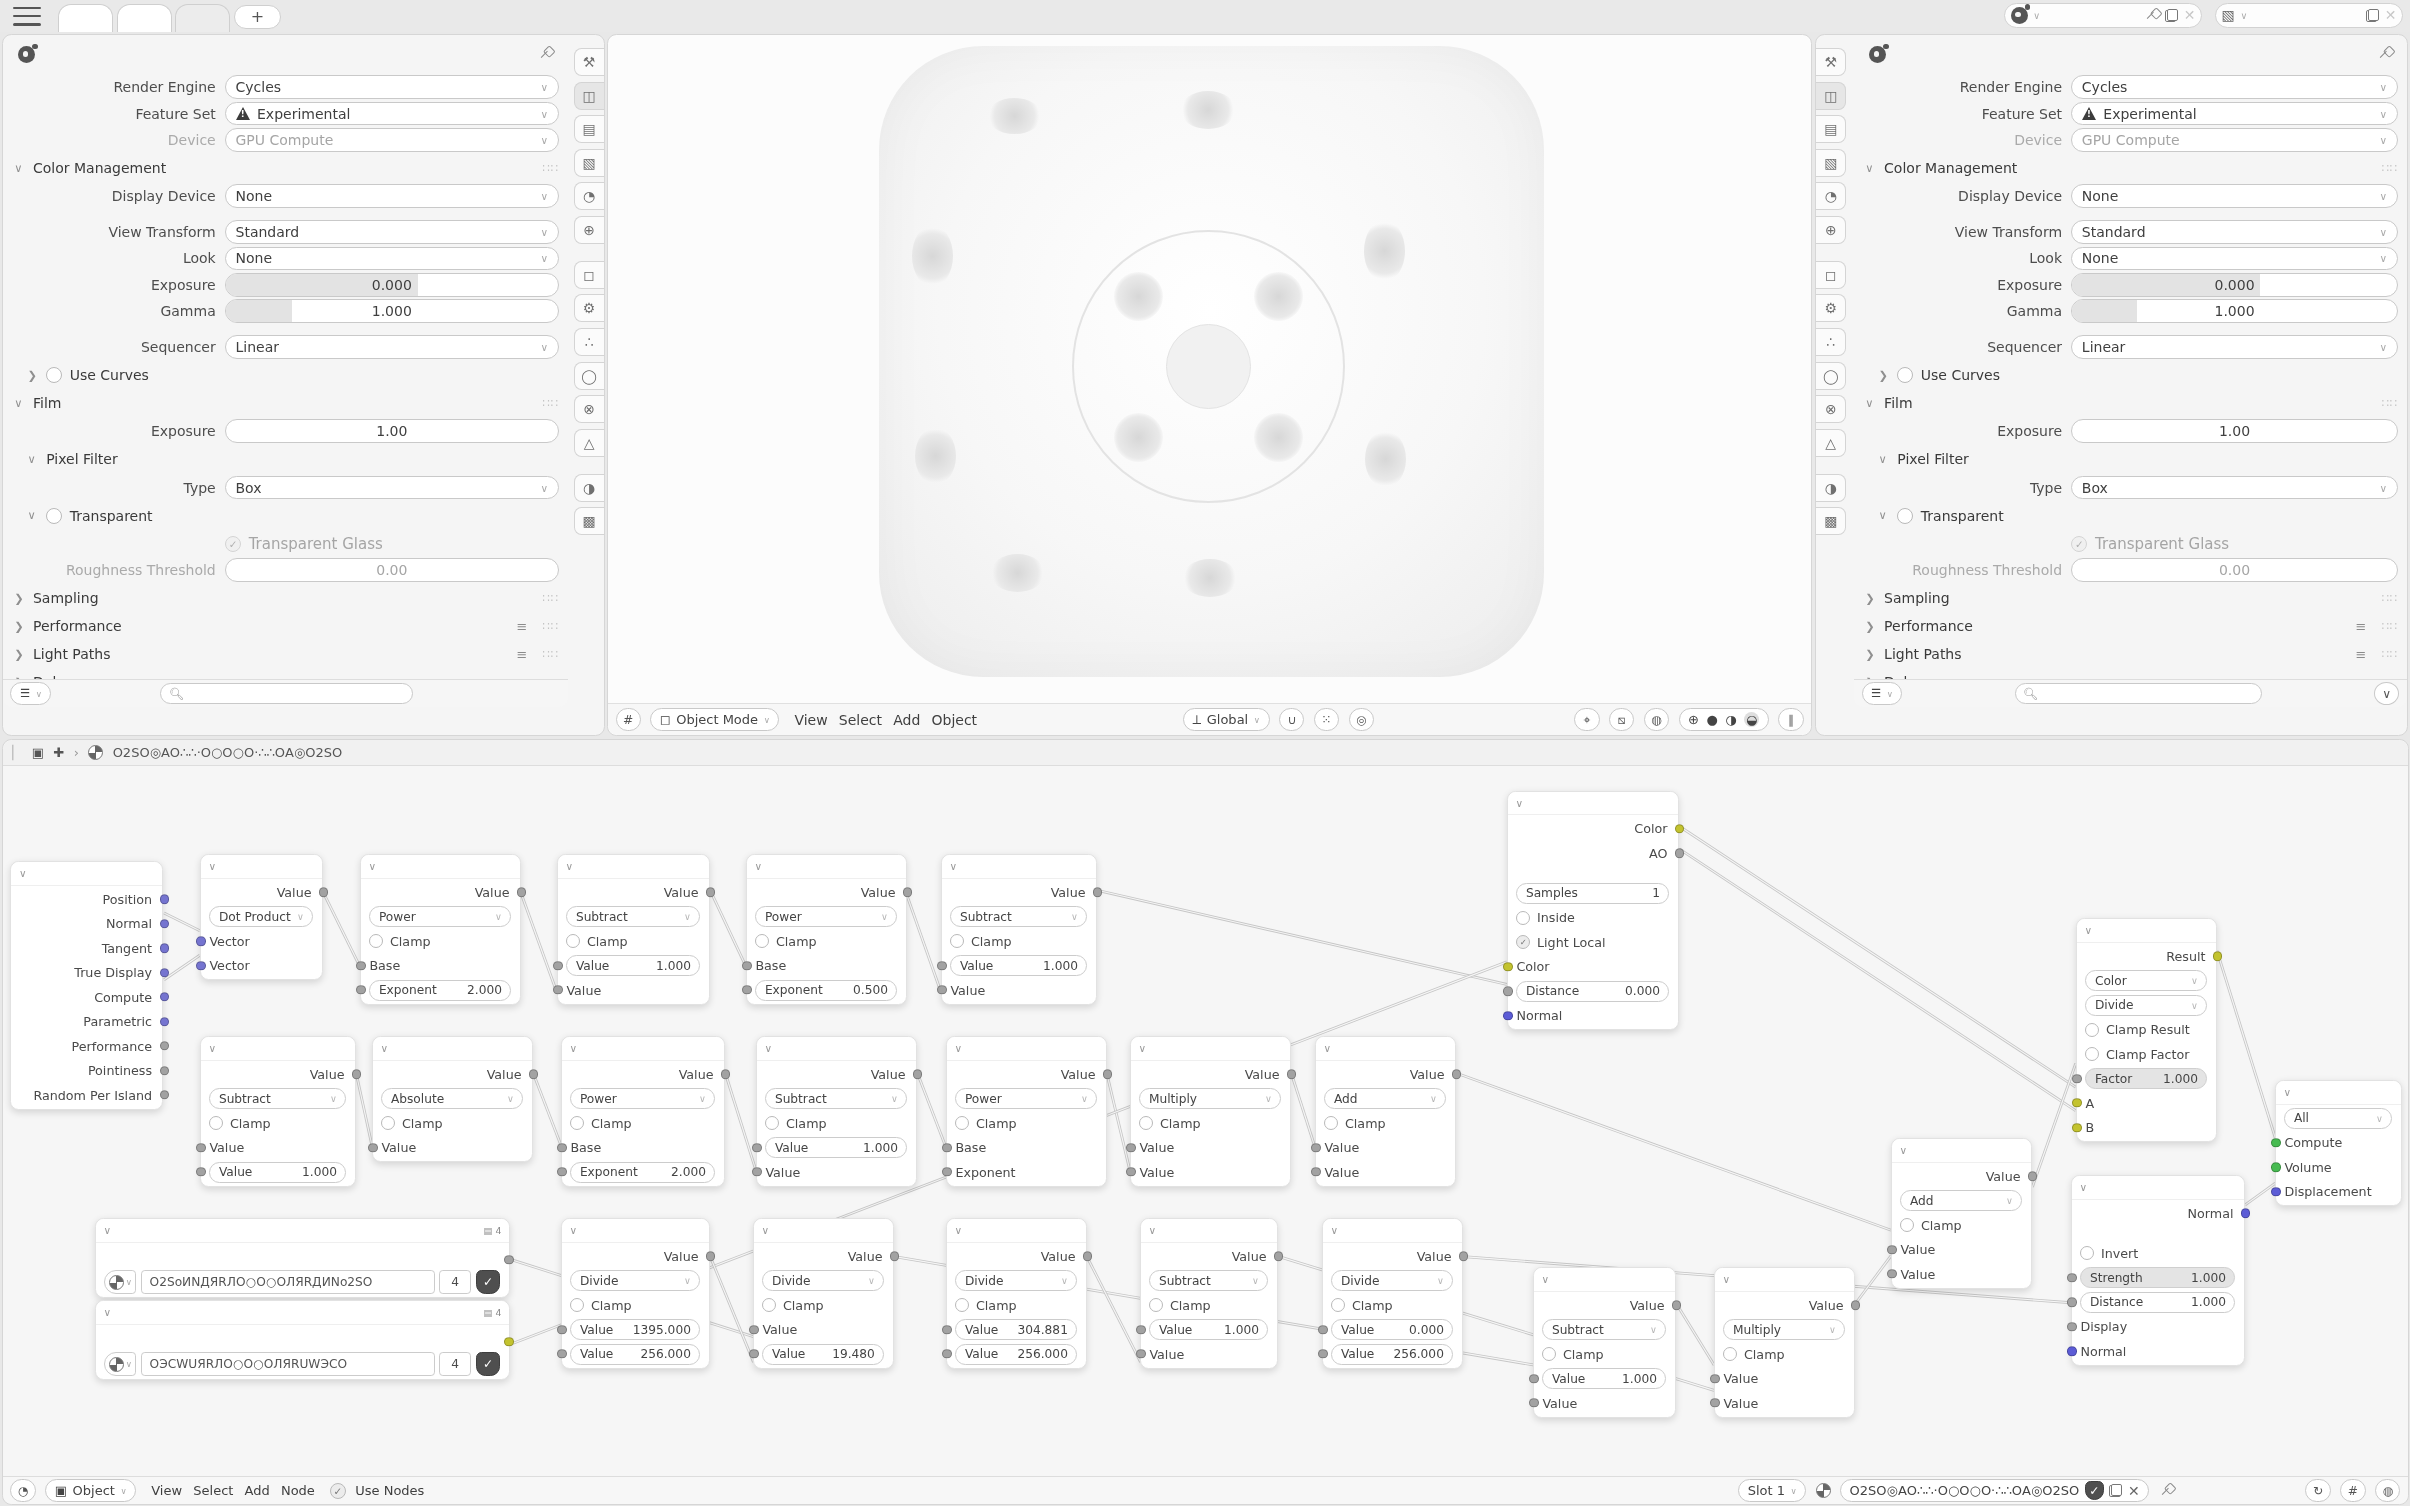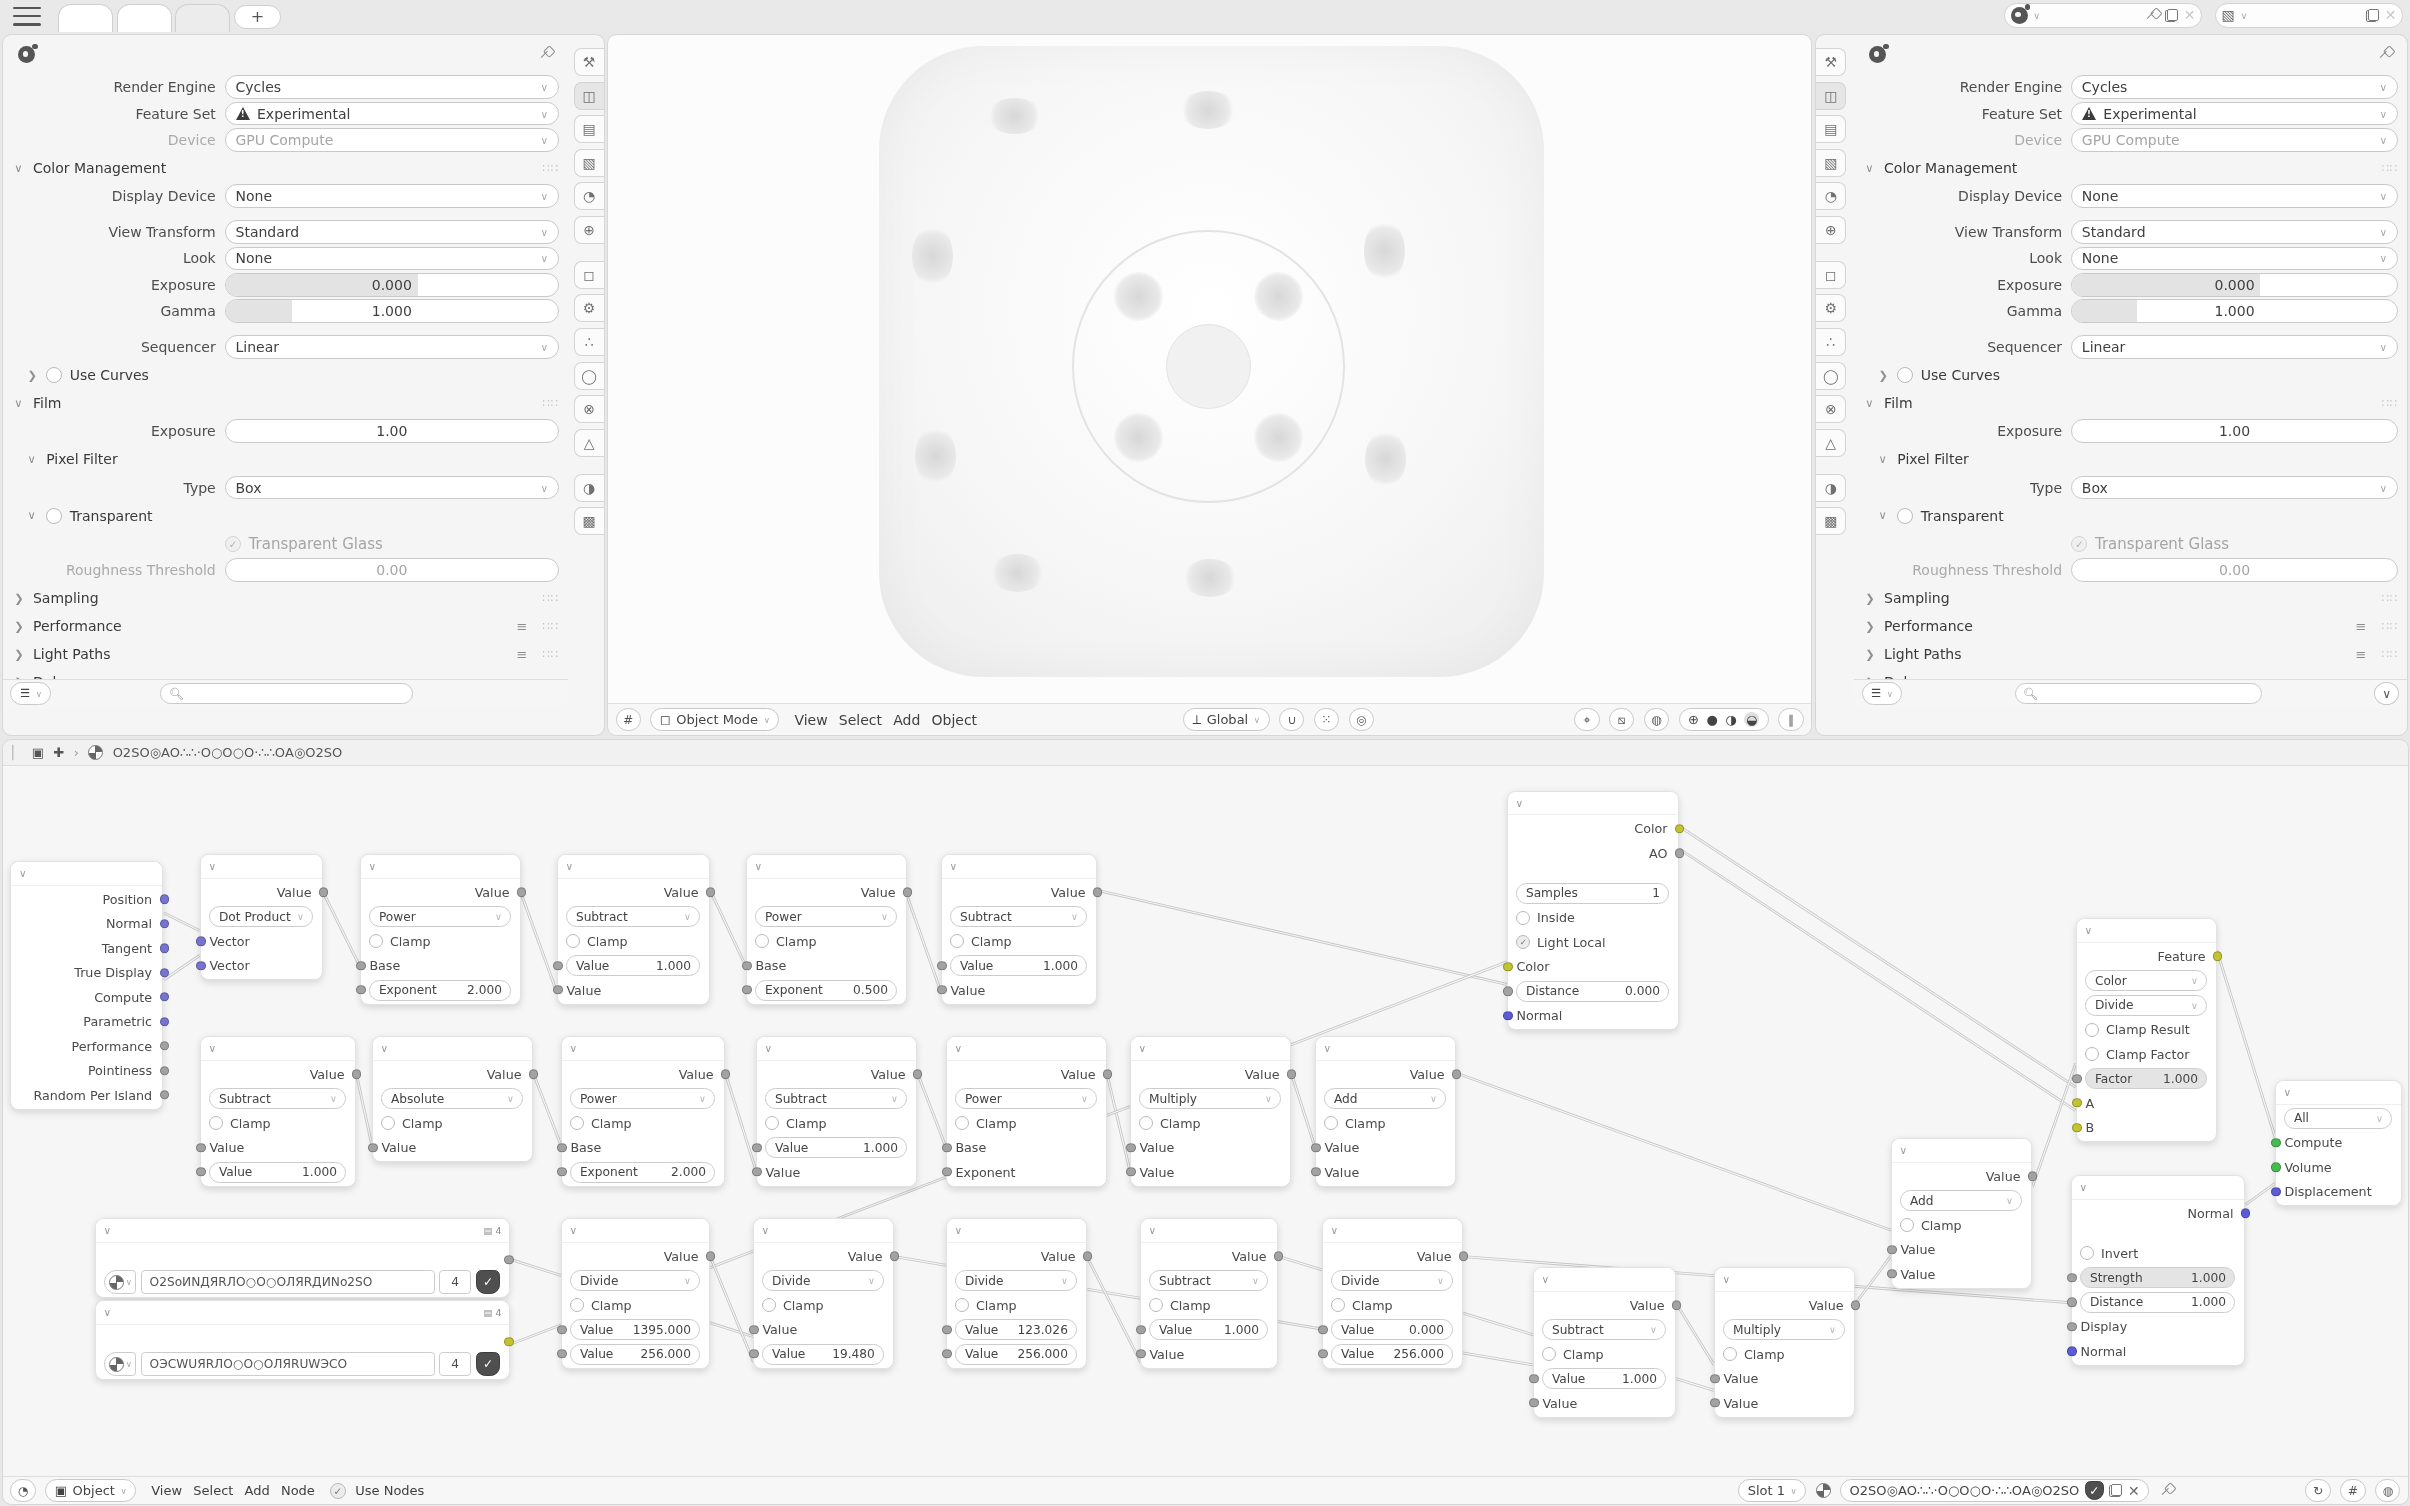--- a/index.html
+++ b/index.html
@@ -1138,21 +1138,21 @@
             </div>
           </div>
           <div class="nrow">
             <span class="ckc"></span>
             <span>Clamp</span>
           </div>
           <div class="nrow">
             <span class="sock inp" style="background: rgb(162, 162, 162);"></span>
             <div class="npill">
               <span>Value</span>
-              <span class="nv">123.026</span>
+              <span class="nv">304.881</span>
             </div>
           </div>
           <div class="nrow">
             <span class="sock inp" style="background: rgb(162, 162, 162);"></span>
             <div class="npill">
               <span>Value</span>
               <span class="nv">256.000</span>
             </div>
           </div>
         </div>
@@ -1317,21 +1317,21 @@
           <div class="nrow">
             <span class="sock inp" style="background: rgb(92, 92, 214); left: -13px;"></span>
             <span>Normal</span>
           </div>
         </div>
         <div class="node" style="left: 2073px; top: 152px; width: 141px;">
           <div class="nhead">
             <span>∨</span>
           </div>
           <div class="nrow out">
-            <span>Feature</span>
+            <span>Result</span>
             <span class="sock outp" style="background: rgb(195, 195, 47);"></span>
           </div>
           <div class="nrow">
             <div class="npill">
               <span>Color</span>
               <span class="chev">∨</span>
             </div>
           </div>
           <div class="nrow">
             <div class="npill">

